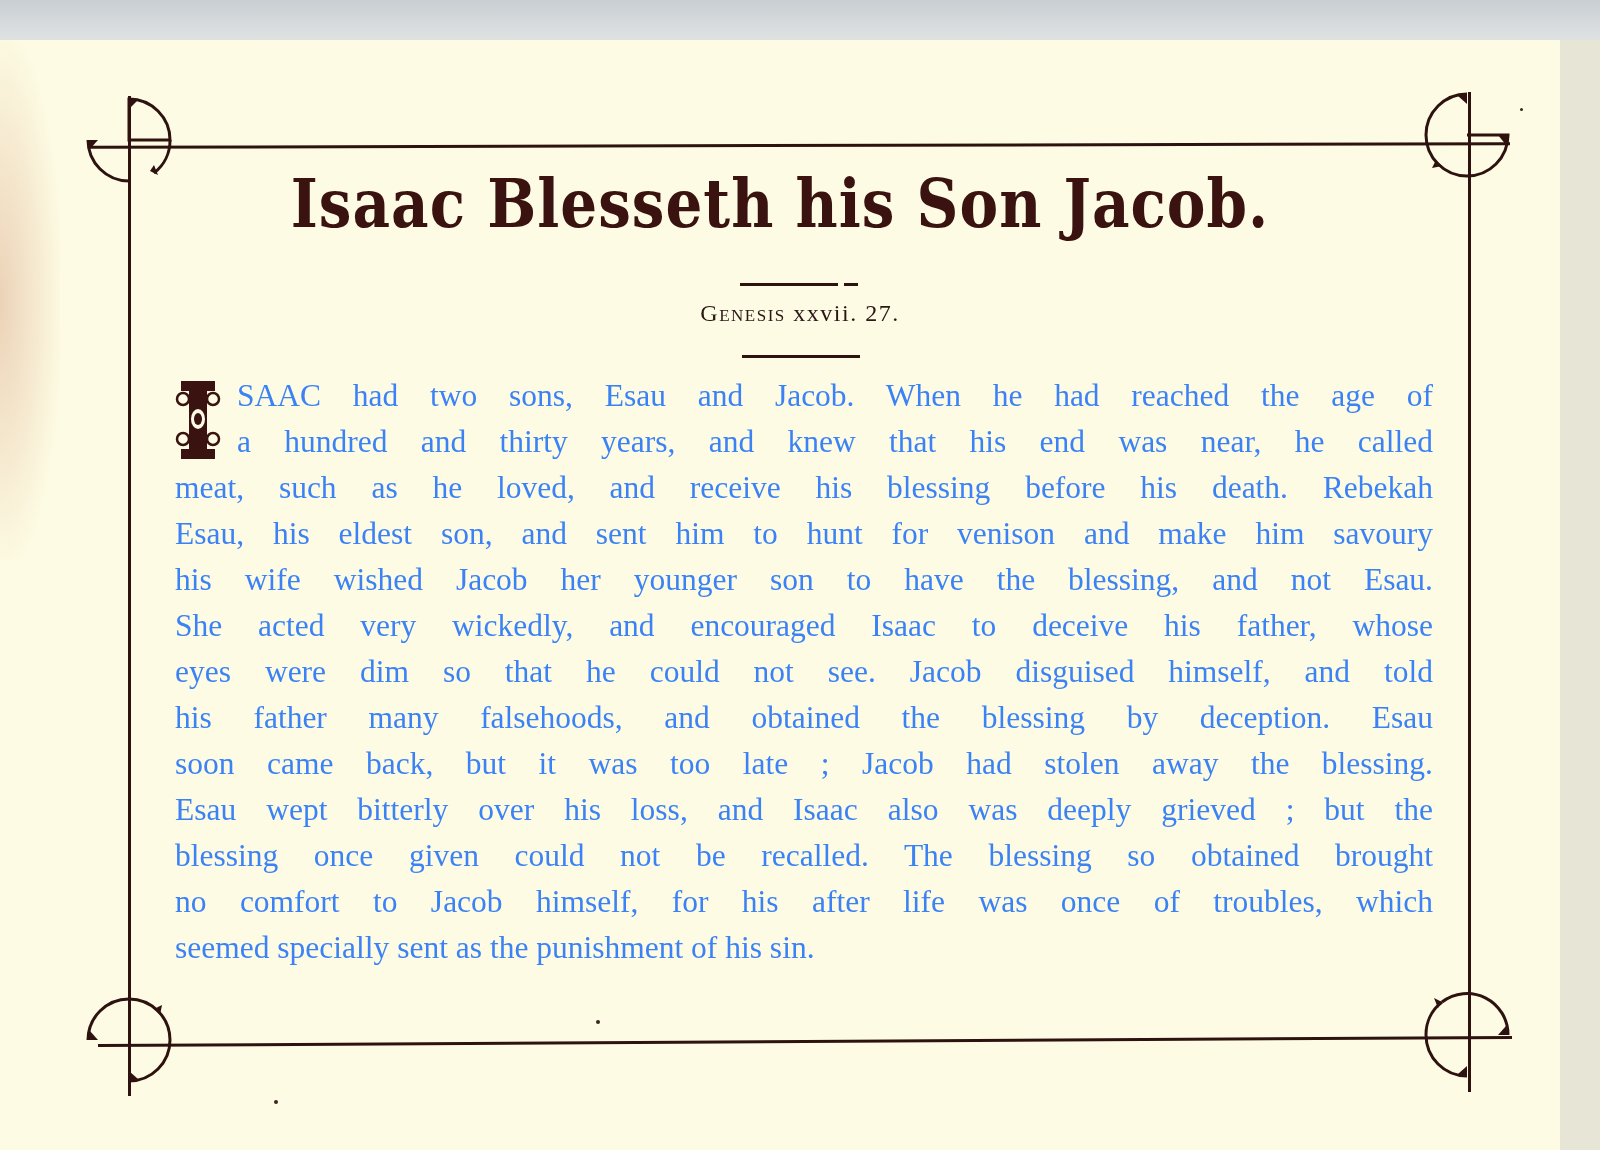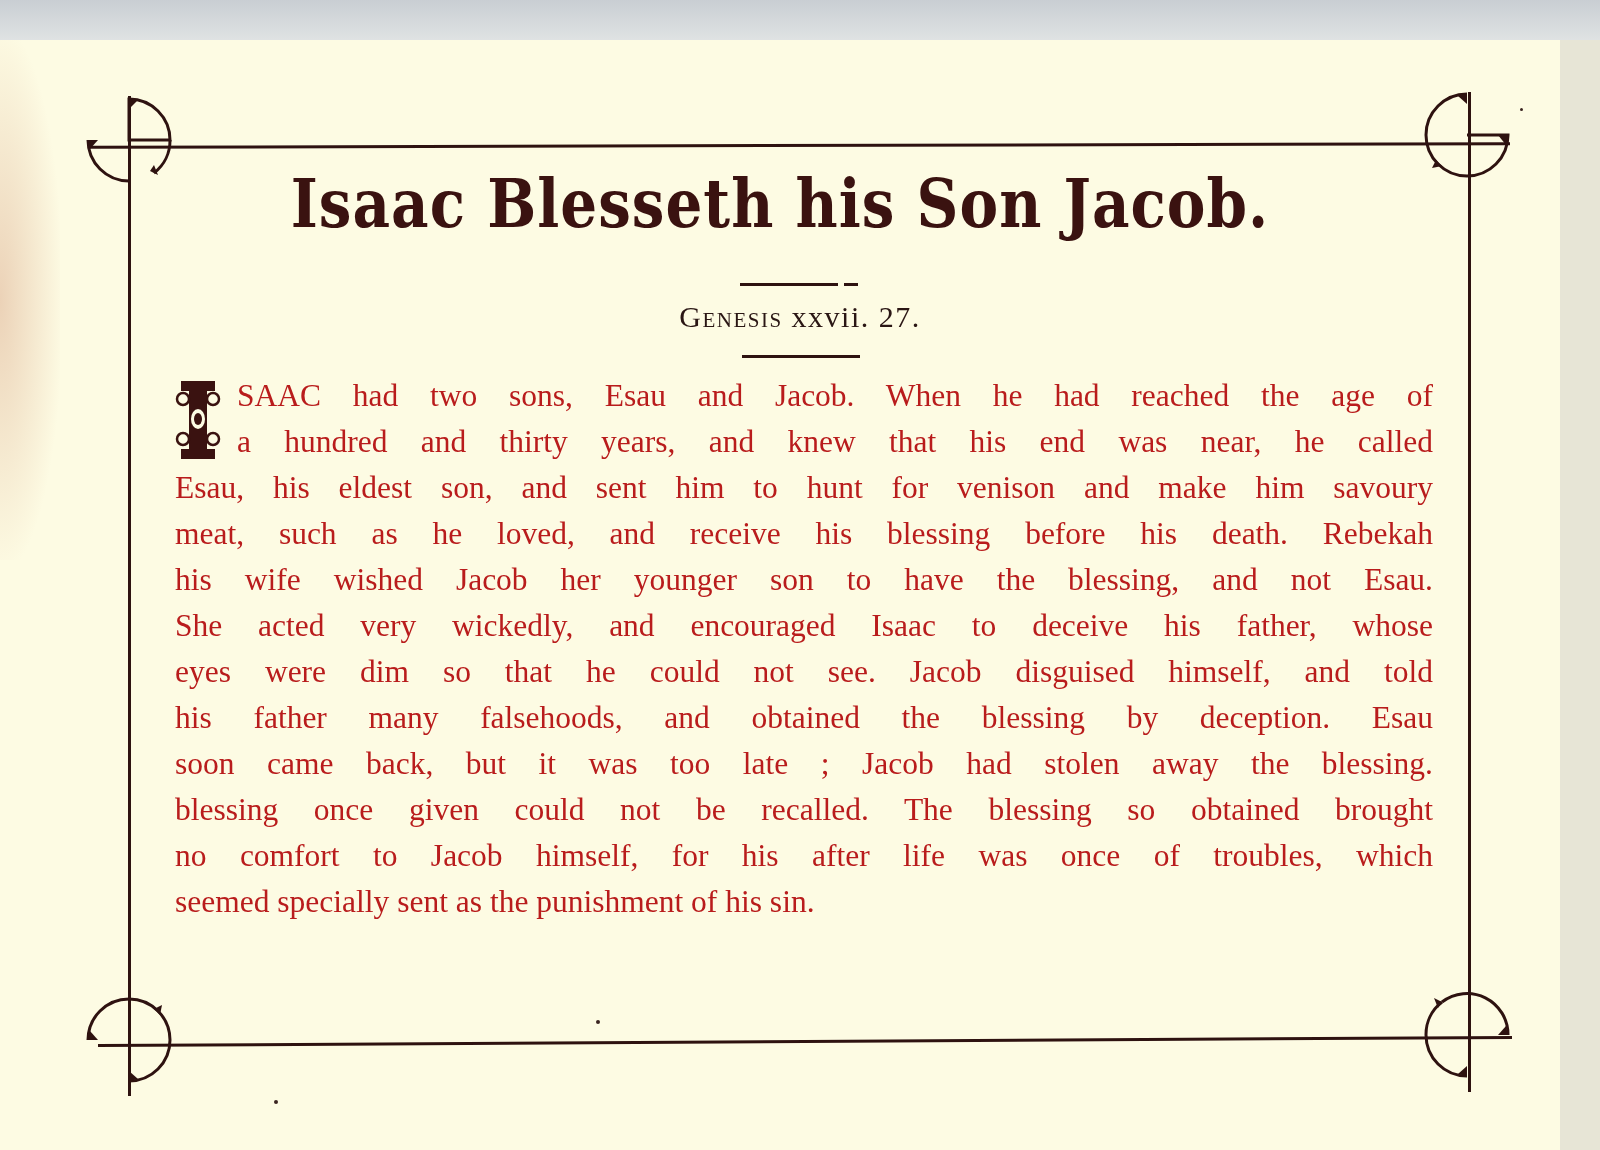--- a/index.html
+++ b/index.html
@@ -50,31 +50,31 @@
       transform: scaleY(1.15);
     }
     .rule { position: absolute; height: 3px; background: #2e1210; }
     .rule-1 { left: 740px; top: 283px; width: 98px; }
     .rule-1b { left: 844px; top: 283px; width: 14px; }
     .rule-2 { left: 742px; top: 355px; width: 118px; }
 
     .reference {
       position: absolute; left: 0; width: 1600px; top: 300px;
       text-align: center;
-      font-size: 30px;
+      font-size: 24px;
       letter-spacing: 1.5px;
       color: #2a1614;
     }
     .reference .sc { font-variant: small-caps; }
 
     .body-text {
       position: absolute; left: 175px; top: 373px; width: 1258px;
       font-size: 31.5px;
       line-height: 46px;
-      color: #b91c1c;
+      color: #3b82f6;
     }
     .line {
       display: block; white-space: nowrap;
       text-align: justify; text-align-last: justify;
       height: 46px;
     }
     .line.last { text-align-last: left; }
     .indent { padding-left: 62px; }
     .dropcap {
       position: absolute; left: 0; top: 6px; width: 46px; height: 82px;
@@ -153,27 +153,28 @@
       <circle cx="8" cy="20" r="6" fill="none" stroke="#3a1210" stroke-width="2.5"></circle>
       <circle cx="38" cy="20" r="6" fill="none" stroke="#3a1210" stroke-width="2.5"></circle>
       <circle cx="8" cy="60" r="6" fill="none" stroke="#3a1210" stroke-width="2.5"></circle>
       <circle cx="38" cy="60" r="6" fill="none" stroke="#3a1210" stroke-width="2.5"></circle>
       <ellipse cx="23" cy="40" rx="7" ry="10" fill="#fdfbe3"></ellipse>
       <ellipse cx="23" cy="40" rx="4" ry="6" fill="#3a1210"></ellipse>
     </svg>
   </div>
   <span class="line indent">SAAC had two sons, Esau and Jacob.   When he had reached the age of</span>
   <span class="line indent">a hundred and thirty years, and knew that his end was near, he called</span>
+  <span class="line">meat, such as he loved, and receive his blessing before his death.   Rebekah</span>
   <span class="line">Esau, his eldest son, and sent him to hunt for venison and make him savoury</span>
-  <span class="line">meat, such as he loved, and receive his blessing before his death.   Rebekah</span>
   <span class="line">his wife wished Jacob her younger son to have the blessing, and not Esau.</span>
   <span class="line">She acted very wickedly, and encouraged Isaac to deceive his father, whose</span>
   <span class="line">eyes were dim so that he could not see.   Jacob disguised himself, and told</span>
   <span class="line">his father many falsehoods, and obtained the blessing by deception.   Esau</span>
   <span class="line">soon came back, but it was too late ; Jacob had stolen away the blessing.</span>
+  <span class="line">Esau wept bitterly over his loss, and Isaac also was deeply grieved ; but the</span>
   <span class="line">blessing once given could not be recalled.   The blessing so obtained brought</span>
   <span class="line">no comfort to Jacob himself, for his after life was once of troubles, which</span>
   <span class="line last">seemed specially sent as the punishment of his sin.</span>
 </div>
 
 <div class="speck" style="left:596px; top:1020px;"></div>
 <div class="speck" style="left:274px; top:1100px;"></div>
 <div class="speck" style="left:1520px; top:108px; width:3px; height:3px;"></div>
 
 </body></html>

